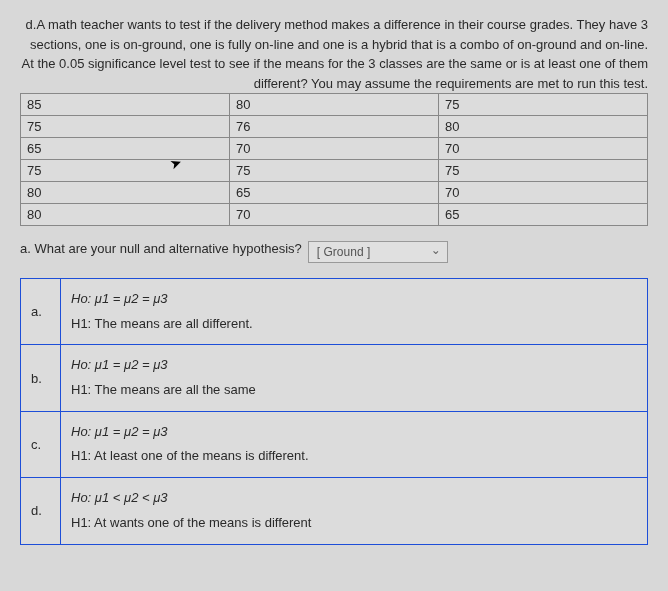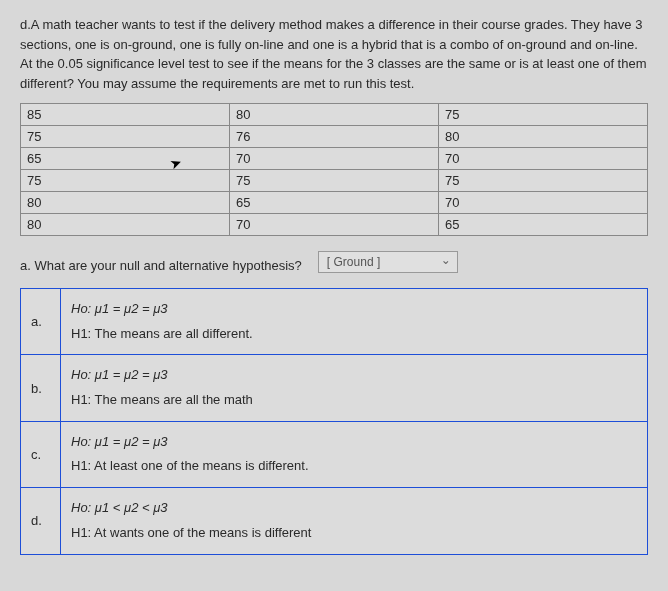--- a/index.html
+++ b/index.html
@@ -9,43 +9,44 @@
     }
     body {
       font-family: Arial, sans-serif;
       background: #d8d8d8;
       padding: 15px 20px;
       font-size: 13px;
       color: #2a2a2a;
       width: 668px;
     }
     .question-text {
-      margin-bottom: 10px;
+      margin-bottom: 0;
       line-height: 1.5;
+      text-align: right;
     }
     .data-table {
       width: 100%;
       border-collapse: collapse;
       margin-bottom: 15px;
     }
     .data-table td, .data-table th {
       border: 1px solid #888;
       padding: 3px 6px;
       text-align: left;
       font-weight: normal;
       background: #dcdcdc;
     }
     .data-table th {
       font-weight: normal;
     }
     .sub-question {
       margin-bottom: 15px;
       display: flex;
-      align-items: flex-end;
-      gap: 16px;
+      align-items: flex-start;
+      gap: 6px;
     }
     .select-box {
       border: 1px solid #999;
       background: #e0e0e0;
       padding: 3px 20px 3px 8px;
       font-size: 12px;
       color: #555;
       position: relative;
       display: inline-flex;
       align-items: center;
@@ -151,21 +152,21 @@
         <div class="italic">Ho: μ1 = μ2 = μ3</div>
         <div>H1: The means are all different.</div>
       </div>
     </td>
   </tr>
   <tr>
     <td class="label-cell">b.</td>
     <td>
       <div class="option-content">
         <div class="italic">Ho: μ1 = μ2 = μ3</div>
-        <div>H1: The means are all the math</div>
+        <div>H1: The means are all the same</div>
       </div>
     </td>
   </tr>
   <tr>
     <td class="label-cell">c.</td>
     <td>
       <div class="option-content">
         <div class="italic">Ho: μ1 = μ2 = μ3</div>
         <div>H1: At least one of the means is different.</div>
       </div>

